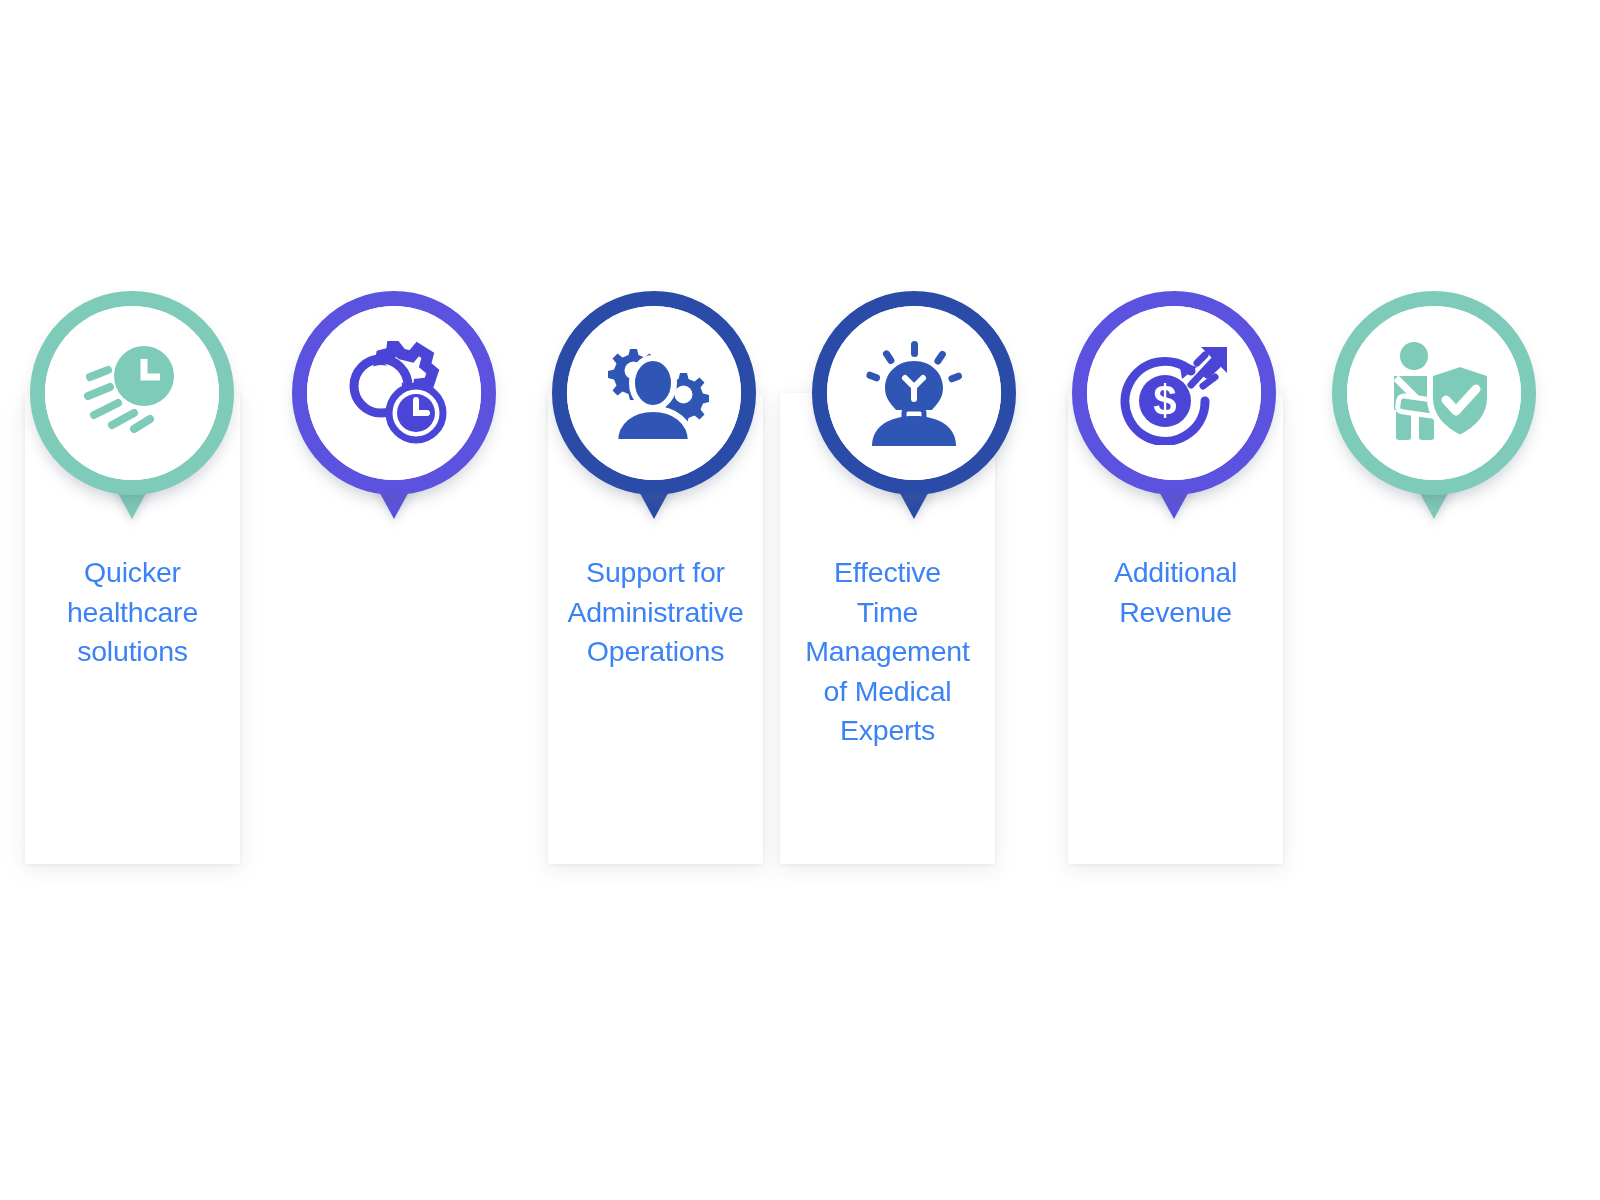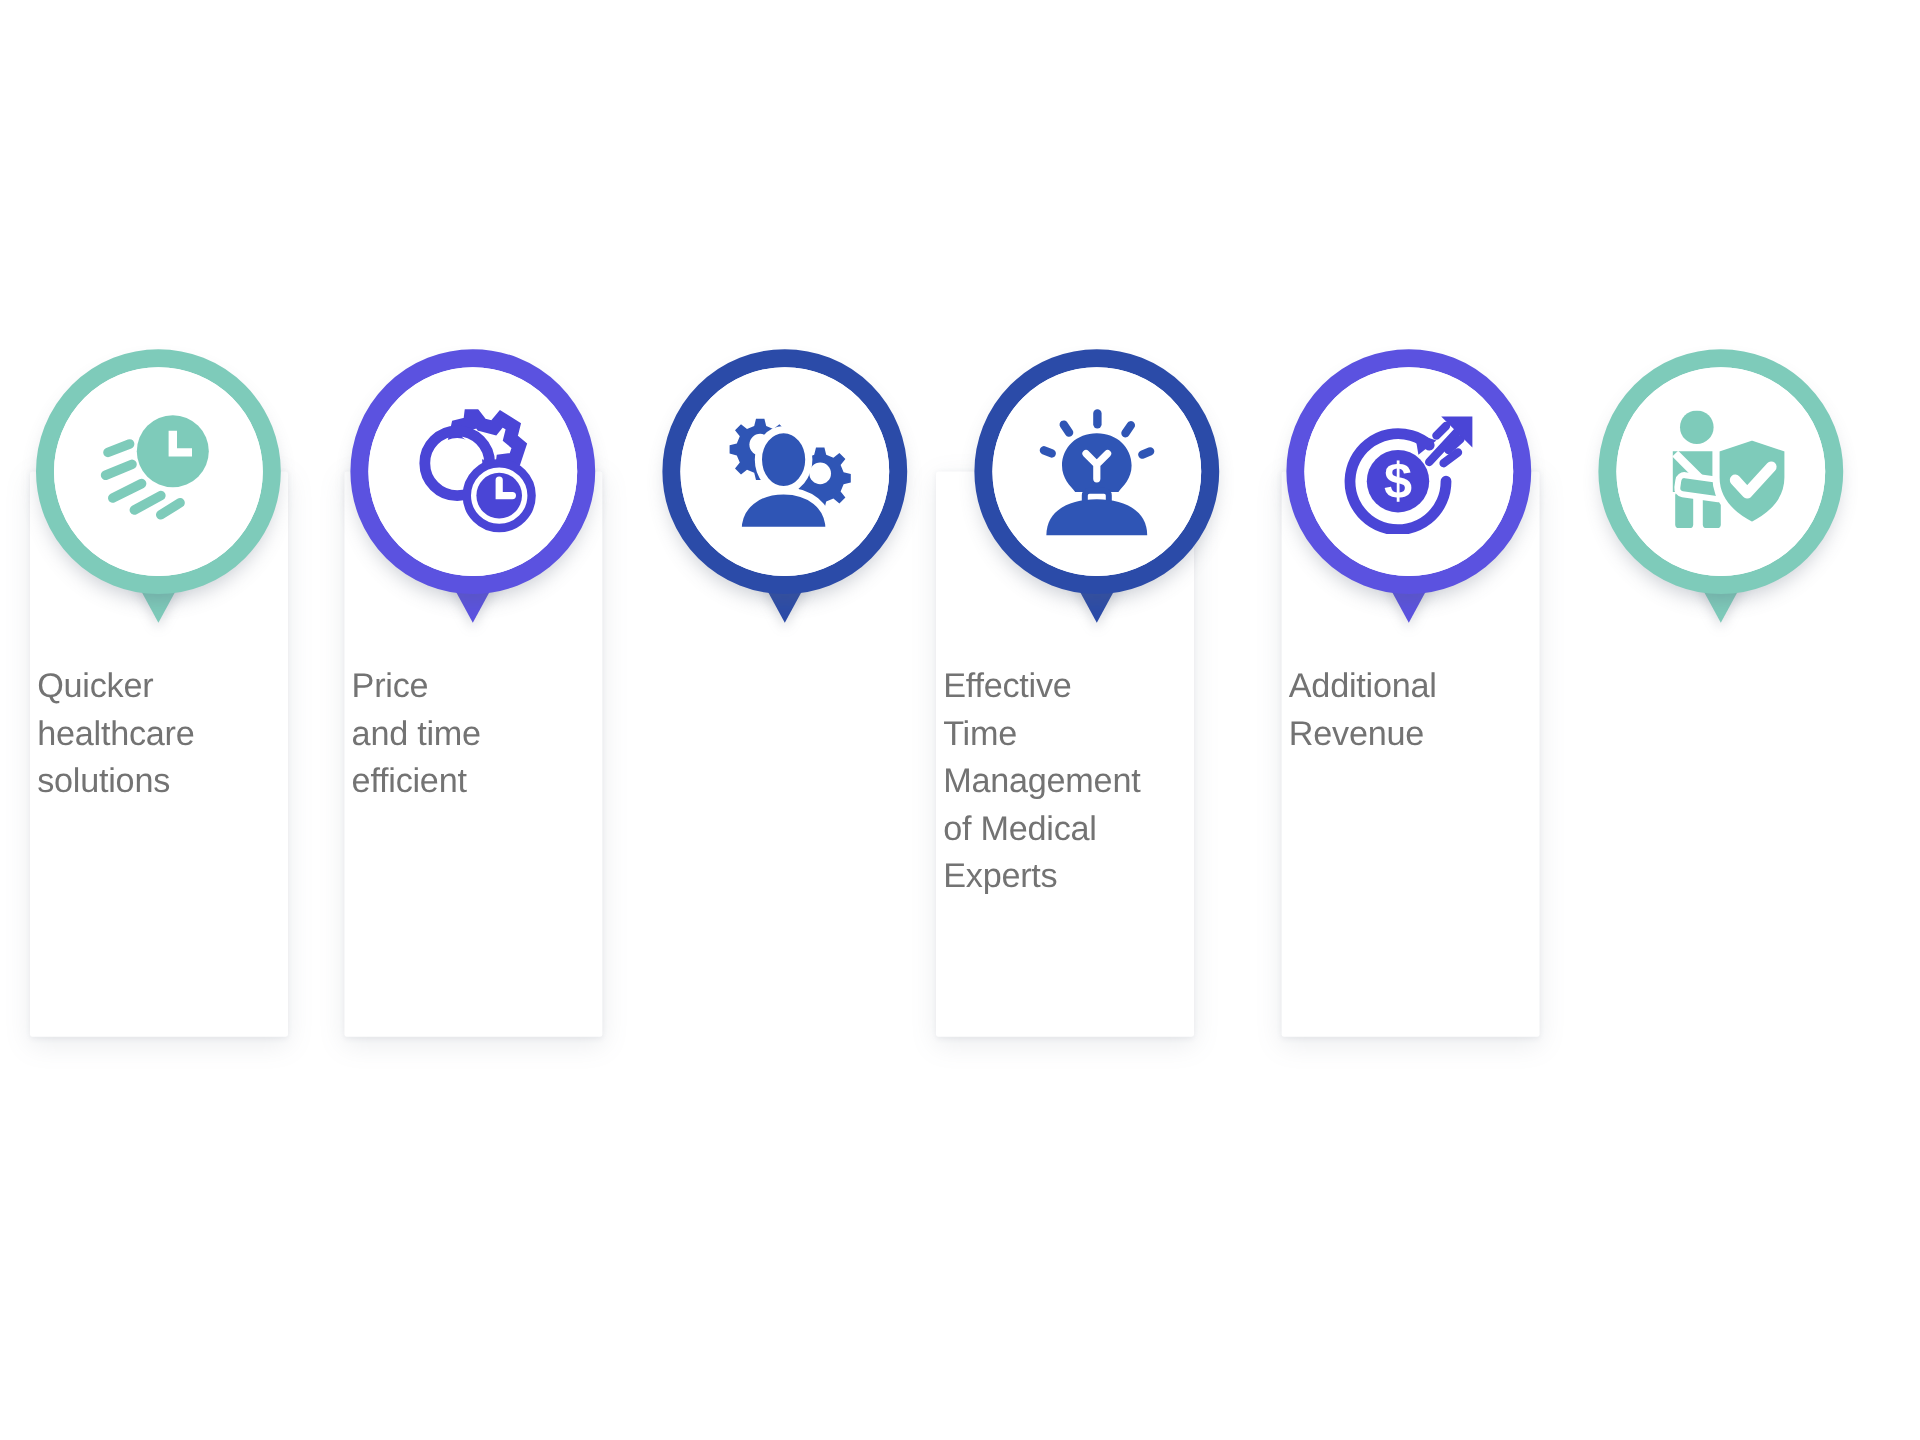--- a/index.html
+++ b/index.html
@@ -81,24 +81,24 @@
     z-index: 3;
   }
   .pin-inner svg { display: block; }
 
   
   .card-label {
     position: absolute;
     left: 6px;
     right: 6px;
     top: 160px;
-    text-align: left;
+    text-align: center;
     font-size: 28.5px;
     line-height: 39.5px;
-    color: #737373;
+    color: #3b82f6;
     letter-spacing: -0.2px;
     white-space: pre-line;
   }
 </style>
 </head>
 <body>
 
 <div id="board">
   <div class="card" style="left:25px;">
     <div class="card-label">Quicker
@@ -116,45 +116,45 @@
         <g stroke="#7ecbba" stroke-width="8" stroke-linecap="round">
           <line x1="12" y1="34" x2="30" y2="27"></line>
           <line x1="10" y1="53" x2="32" y2="44"></line>
           <line x1="16" y1="72" x2="40" y2="60"></line>
           <line x1="34" y1="82" x2="56" y2="70"></line>
           <line x1="56" y1="86" x2="72" y2="76"></line>
         </g>
       </svg>
     </div>
   </div>
-  <div class="card" style="left:287px;">
-    <div class="card-label">Price
-and time
-efficient</div>
-
-  </div>
   <div class="pin" style="left:292px; --ring:#5b52e0;">
     <div class="pin-point"></div>
     <div class="pin-ring"></div>
     <div class="pin-inner">
       <svg width="112" height="104" viewBox="0 0 112 104">
         <g fill="none" stroke="#4a45d6" stroke-width="9">
           <path d="M50 10
             l8 2 5-6 8 5-2 8 6 5-3 9-8 1-1 8-9 3-5-7-8 2-6-7 3-8-6-5 2-9 8-2 1-8z" transform="translate(-4,-2) scale(1.25) translate(4,2)"></path>
         </g>
         <circle cx="43" cy="45" r="27" fill="none" stroke="#4a45d6" stroke-width="9"></circle>
         <circle cx="43" cy="45" r="21" fill="#fff"></circle>
         <g fill="#4a45d6">
           <path d="M9 38 h8 v12 h-8z" opacity="0"></path>
         </g>
         <circle cx="78" cy="72" r="27" fill="#fff" stroke="#4a45d6" stroke-width="7"></circle>
         <circle cx="78" cy="72" r="19" fill="#4a45d6"></circle>
         <path d="M78 59 v13 h11" stroke="#fff" stroke-width="6" fill="none" stroke-linecap="round"></path>
       </svg>
     </div>
+  </div>
+  <div class="card" style="left:548px;">
+    <div class="card-label">Support for
+Administrative
+Operations</div>
+
   </div>
   <div class="pin" style="left:552px; --ring:#2b4ba8;">
     <div class="pin-point"></div>
     <div class="pin-ring"></div>
     <div class="pin-inner">
       <svg width="116" height="100" viewBox="0 0 116 100">
         <g fill="#2f55b5">
           <path d="M34 6 l7 0 1.5 6 6 2.5 5-4 5 5-4 5 2.5 6 6 1.5 0 7-6 1.5-2.5 6 4 5-5 5-5-4-6 2.5-1.5 6-7 0-1.5-6-6-2.5-5 4-5-5 4-5-2.5-6-6-1.5 0-7 6-1.5 2.5-6-4-5 5-5 5 4 6-2.5z"></path>
           <circle cx="37.5" cy="27.5" r="9" fill="#fff"></circle>
           <path d="M84 30 l7 0 1.5 6 6 2.5 5-4 5 5-4 5 2.5 6 6 1.5 0 7-6 1.5-2.5 6 4 5-5 5-5-4-6 2.5-1.5 6-7 0-1.5-6-6-2.5-5 4-5-5 4-5-2.5-6-6-1.5 0-7 6-1.5 2.5-6-4-5 5-5 5 4 6-2.5z"></path>

